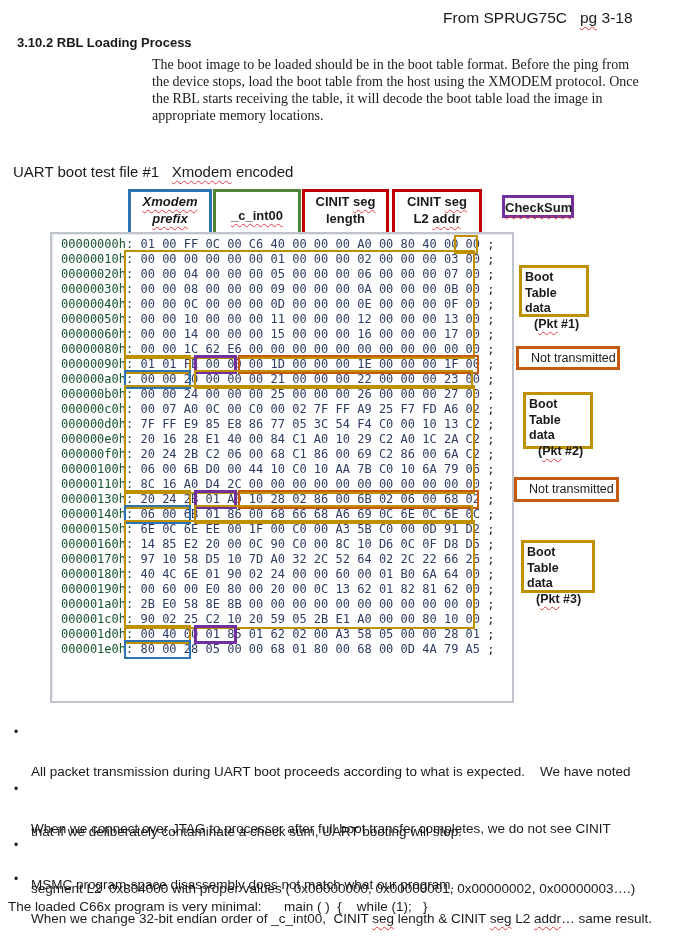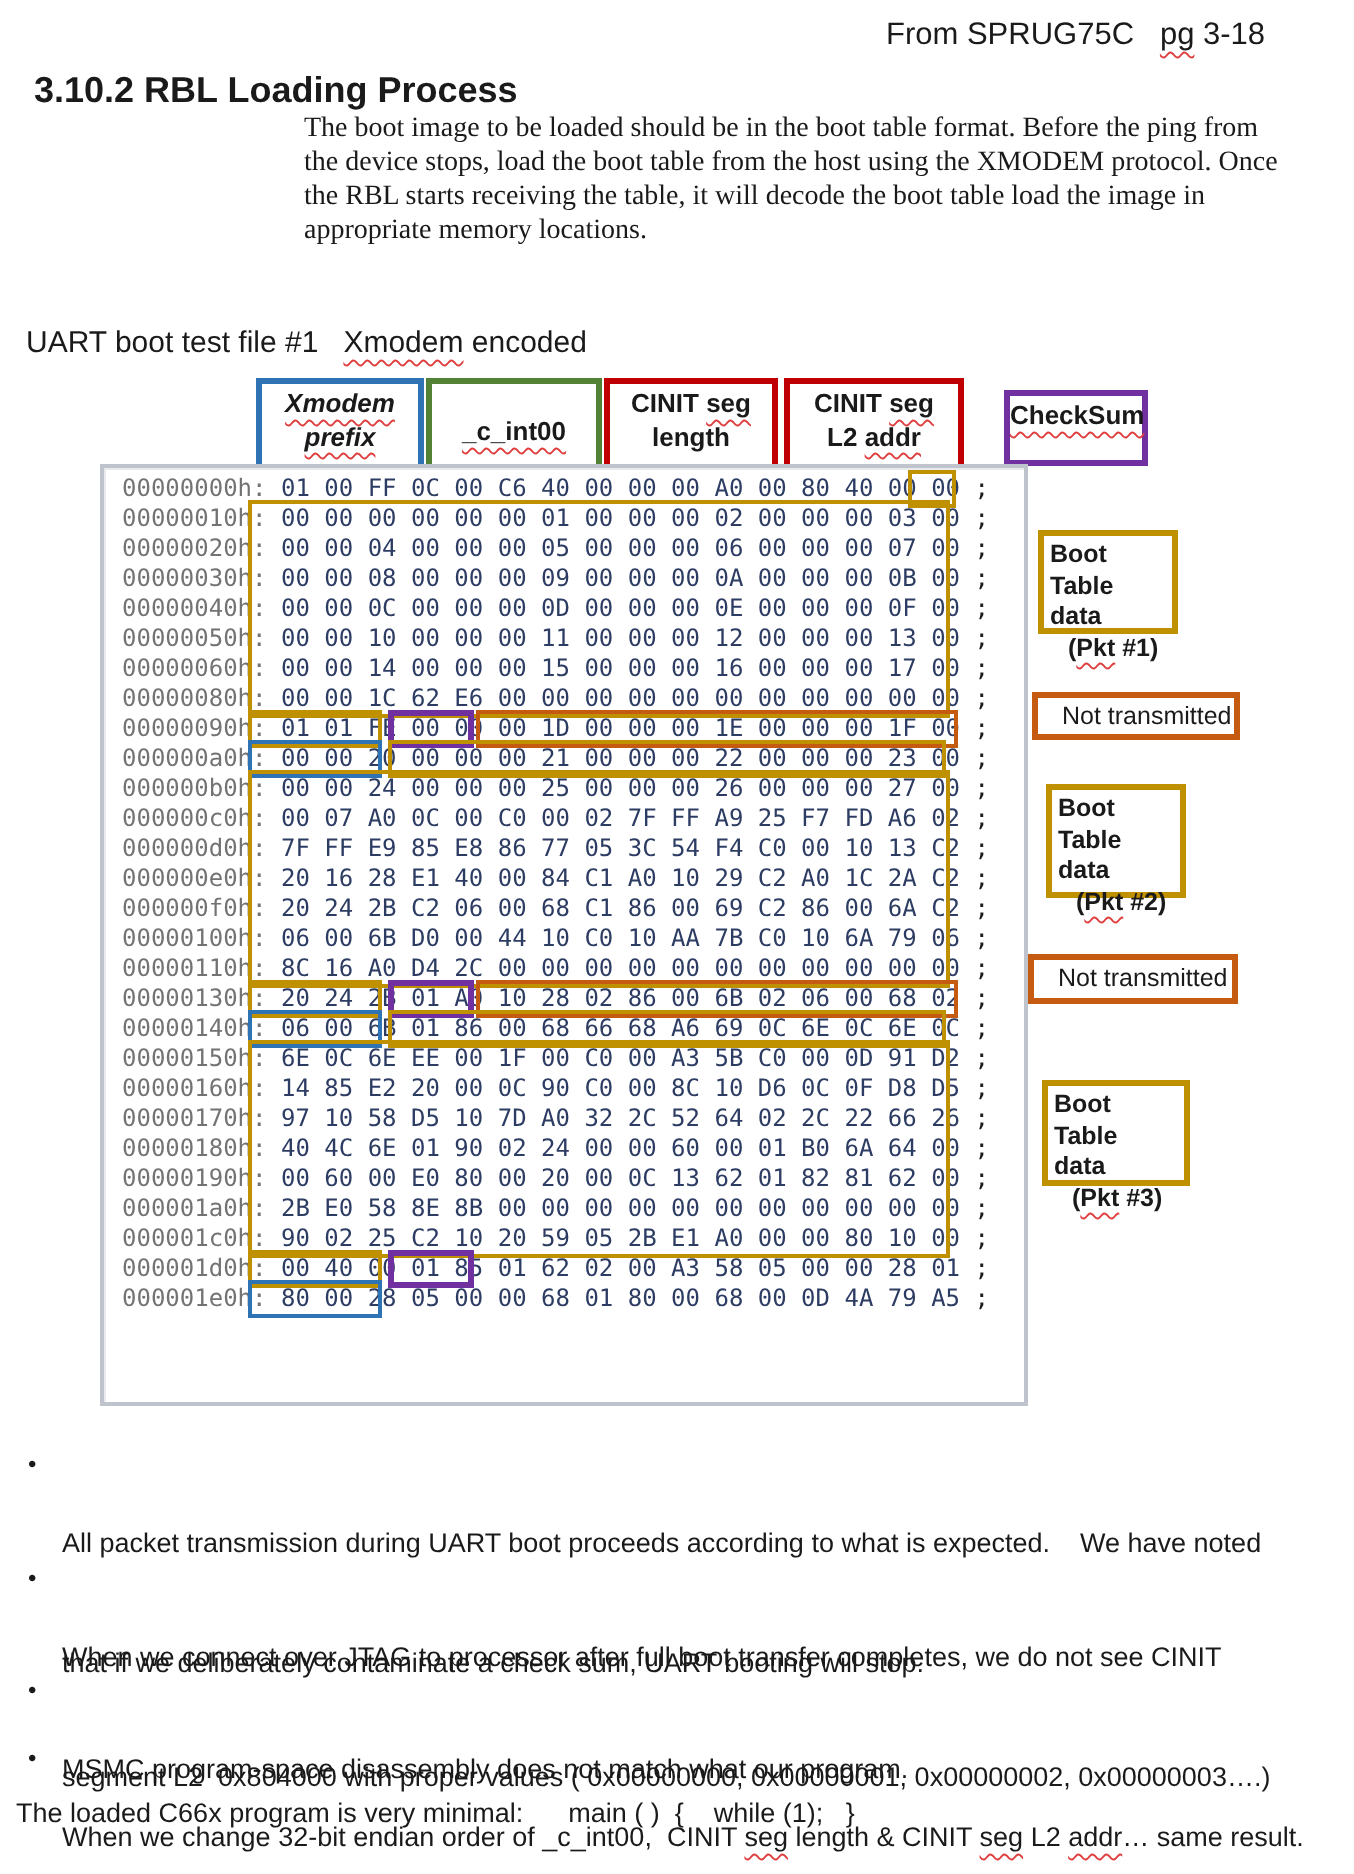--- a/index.html
+++ b/index.html
@@ -3,46 +3,46 @@
 <meta charset="utf-8">
 <style>
   html,body{margin:0;padding:0;background:#fff;}
   #stage{position:relative;width:677px;height:937px;background:#fff;overflow:hidden;
          font-family:"Liberation Sans",sans-serif;color:#1a1a1a;}
   .pre{white-space:pre;}
   .sq{text-decoration-line:underline;text-decoration-style:wavy;
       text-decoration-color:#e03e3e;text-decoration-thickness:1px;text-underline-offset:3px;}
 
   #srcref{position:absolute;left:443px;top:9px;font-size:15.5px;}
-  #sectitle{position:absolute;left:17px;top:35px;font-size:18px;font-weight:bold;margin:0;}
+  #sectitle{position:absolute;left:17px;top:35px;font-size:13px;font-weight:bold;margin:0;}
   #intro{position:absolute;left:152px;top:56px;font-family:"Liberation Serif",serif;
          font-size:14px;line-height:17px;}
   #subtitle{position:absolute;left:13px;top:163px;font-size:15px;}
 
   #diagram{position:absolute;left:0;top:186px;width:677px;height:526px;}
 
   
   .hbox{position:absolute;top:3px;height:66px;box-sizing:border-box;}
   .hbox .hlbl{position:absolute;top:2px;left:0;right:0;text-align:center;
               font-size:13px;font-weight:bold;line-height:16.5px;}
   .hbox.bl{border:3px solid #2E74B5;}
   .hbox.gr{border:3px solid #538135;}
   .hbox.rd{border:3px solid #C00000;}
   .i{font-style:italic;}
-  #cksumbox{position:absolute;left:502px;top:9px;width:72px;height:38px;box-sizing:border-box;
+  #cksumbox{position:absolute;left:502px;top:9px;width:72px;height:23px;box-sizing:border-box;
             border:3px solid #7030A0;font-size:13px;font-weight:bold;text-align:center;
             line-height:19px;}
 
   
   #hexpanel{position:absolute;left:50px;top:46px;width:464px;height:471px;box-sizing:border-box;
             border:2px solid #bfc3cb;background:#fff;box-shadow:inset 1px 1px 0 #e8eaee;}
   #hexcontent{position:absolute;left:0;top:0;right:0;bottom:0;padding:3px 0 0 9px;
               font-family:"DejaVu Sans Mono",monospace;font-size:12px;line-height:15px;}
   .hexrow{white-space:pre;}
-  .hexrow .addr{color:#737373;}
+  .hexrow .addr{color:#14532d;}
   .hexrow .bytes{color:#2d3c63;}
   .hexrow .semi{color:#1c1c1c;}
 
   
   .ov{position:absolute;box-sizing:border-box;height:19px;pointer-events:none;}
   .ov.gold{border:2px solid #BF9000;}
   .ov.blue{border:2px solid #2E74B5;}
   .ov.purple{border:3px solid #7030A0;}
   .ov.orange{border:2px solid #C55A11;}
   .c-b0-2 {left:calc(11ch - 7px);width:calc(8ch + 9px);}

